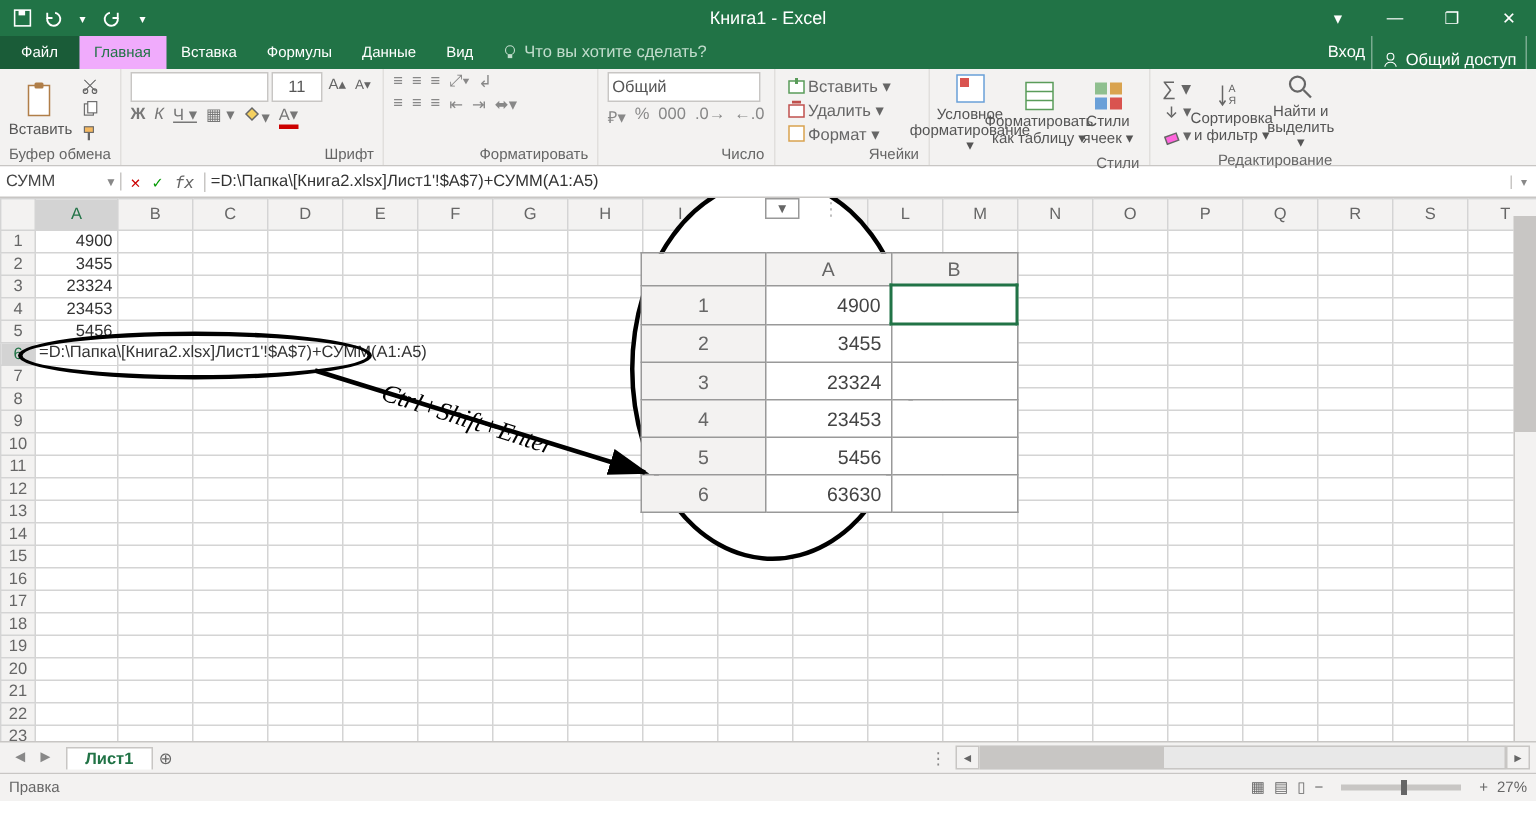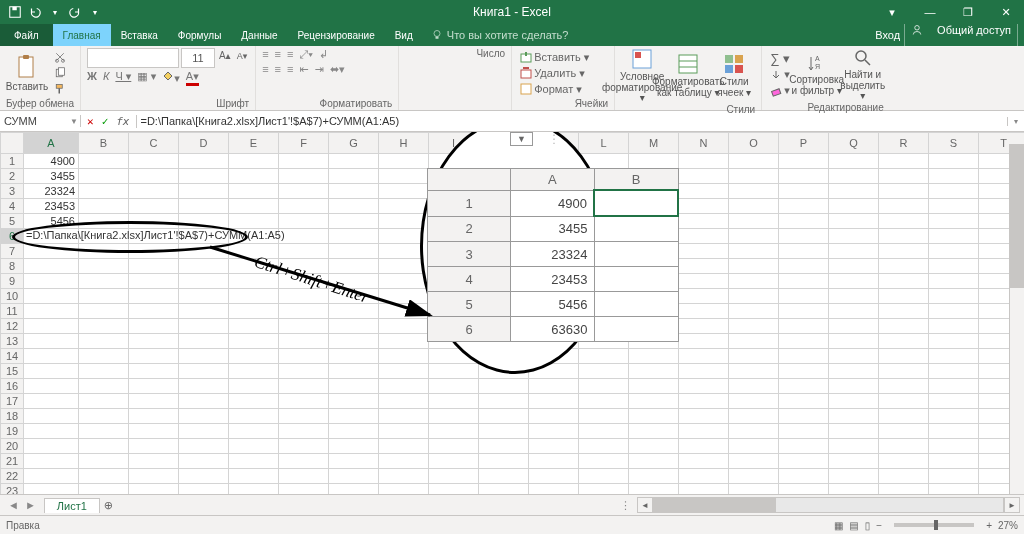--- a/index.html
+++ b/index.html
@@ -19,25 +19,25 @@
   .qat{display:flex;gap:2px;padding-left:6px;align-items:center;height:100%}
   .qat .ico{width:18px;height:18px;display:flex;align-items:center;justify-content:center;border-radius:2px}
   .title-text{position:absolute;left:50%;transform:translateX(-50%);font-size:12px}
   .win-ctrl{margin-left:auto;display:flex;gap:2px;height:100%}
   .win-ctrl div{width:36px;display:flex;align-items:center;justify-content:center}
   .ribbon-icon{width:18px;text-align:center}
   
   .tabstrip{background:var(--green);height:22px;display:flex;align-items:stretch;color:#fff}
   .tab{padding:0 10px;display:flex;align-items:center;font-size:10px;white-space:nowrap}
   .file-tab{background:var(--green-hov);padding:0 14px}
-  .tab.active{background:#7dd3fc;color:var(--green)}
+  .tab.active{background:#f0abfc;color:var(--green)}
   .tellme{flex:0 0 auto;display:flex;align-items:center;color:#d3e8db;margin-left:8px;font-size:11px;opacity:.9}
   .tellme svg{margin-right:4px}
   .tabs-right{margin-left:auto;display:flex;align-items:center;gap:4px;padding-right:6px;color:#fff}
-  .tabs-right .btn{display:flex;align-items:flex-start;gap:14px;height:100%;padding:0 6px;border:1px solid rgba(255,255,255,.4)}
+  .tabs-right .btn{display:flex;align-items:flex-end;gap:4px;height:100%;padding:0 6px;border:1px solid rgba(255,255,255,.4)}
   
   .ribbon{background:var(--ribbon-bg);border-bottom:1px solid var(--border);height:64px;display:flex}
   .group{border-right:1px solid #e1dfdd;padding:2px 6px 0 6px;display:flex;flex-direction:column;justify-content:space-between;min-width:40px}
   .group-body{display:flex;align-items:center;gap:4px;flex:1}
   .group-title{text-align:right;font-size:10px;color:#666;padding-bottom:1px;white-space:nowrap}
   .bigbtn{display:flex;flex-direction:column;align-items:center;justify-content:center;width:42px;font-size:10px;line-height:1.05;text-align:center;color:#555}
   .bigbtn svg{margin-bottom:2px}
   .mini{display:flex;flex-direction:column;gap:1px}
   .mini-row{display:flex;align-items:center;gap:2px;padding:0 2px;height:15px;color:#666;white-space:nowrap}
   select,input.font{border:1px solid var(--border);background:#fff;height:18px;font:inherit;color:#555;padding:0 2px}
@@ -73,21 +73,21 @@
   .inset{position:absolute}
   .inset table{border-collapse:collapse}
   .inset th,.inset td{border:1px solid #999;background:#fff;font-size:13px;font-weight:normal;padding:0 6px;height:24px}
   .inset thead th{background:#f3f2f1;text-align:center;color:#666;min-width:70px;height:20px}
   .inset tbody th{background:#f3f2f1;text-align:center;width:18px;color:#666}
   .inset td{text-align:right;min-width:70px}
   .inset .sel-b{border:2px solid #217346!important}
   
   .sheet-tabs{height:20px;border-top:1px solid var(--border);display:flex;align-items:center;background:#f3f2f1;position:relative}
   .nav-arrows{display:flex;gap:6px;padding:0 8px;color:#888}
-  .stab{background:#fff;border:1px solid var(--border);border-bottom:none;padding:1px 12px;font-weight:normal;color:#217346;margin-right:4px}
+  .stab{background:#fff;border:1px solid var(--border);border-bottom:none;padding:1px 12px;font-weight:bold;color:#217346;margin-right:4px}
   .addsheet{color:#666}
   .hscroll{position:absolute;right:4px;left:620px;height:14px;top:3px;background:#f3f2f1;display:flex;align-items:center}
   .hscroll .track{flex:1;height:14px;background:#e8e8e8;border:1px solid var(--border);position:relative}
   .hscroll .thumb{position:absolute;left:0;width:35%;height:100%;background:#c8c6c4}
   .hscroll .arr{width:14px;height:14px;border:1px solid var(--border);display:flex;align-items:center;justify-content:center;font-size:8px;background:#f3f2f1;color:#666}
   .vscroll{position:absolute;right:0;top:144px;bottom:38px;width:14px;background:#f3f2f1;border-left:1px solid var(--border)}
   .vscroll .tthumb{position:absolute;top:0;left:0;right:0;height:40%;background:#c8c6c4}
   
   .status{height:18px;background:#f3f2f1;border-top:1px solid var(--border);display:flex;align-items:center;font-size:10px;color:#666;padding:0 6px}
   .status .views{margin-left:auto;display:flex;gap:6px;align-items:center}
@@ -128,21 +128,20 @@
     <div>✕</div>
   </div>
 </div>
 
 <div class="tabstrip">
   <div class="tab file-tab">Файл</div>
   <div class="tab active">Главная</div>
   <div class="tab">Вставка</div>
   <div class="tab">Формулы</div>
   <div class="tab">Данные</div>
-  <div class="tab">Рецензирование</div>
   <div class="tab">Вид</div>
   <div class="tellme">
     <svg width="12" height="12" viewBox="0 0 16 16">
         <circle cx="8" cy="6" r="4" fill="none" stroke="#d3e8db"></circle>
         <rect x="6" y="10" width="4" height="3" fill="#d3e8db"></rect>
       </svg>
     <span>Что вы хотите сделать?</span>
   </div>
   <div class="tabs-right">
     <span>Вход</span>
@@ -228,20 +227,30 @@
         <span>≡</span>
         <span>⇤</span>
         <span>⇥</span>
         <span>⬌▾</span>
       </div>
     </div>
     <div class="group-title">Форматировать</div>
   </div>
 
   <div class="group" style="min-width:100px">
+    <div class="group-body" style="flex-direction:column;align-items:stretch;gap:2px">
+      <input class="font" style="width: 96px;" value="Общий">
+      <div style="display:flex;gap:6px;color:#888">
+        <span>₽▾</span>
+        <span>%</span>
+        <span>000</span>
+        <span>.0→</span>
+        <span>←.0</span>
+      </div>
+    </div>
     <div class="group-title">Число</div>
   </div>
 
   <div class="group" style="min-width:90px">
     <div class="group-body">
         <div class="mini">
       <div class="mini-row">
             <svg width="12" height="12">
               <rect x="1" y="3" width="10" height="8" fill="#fff" stroke="#5a9c5a"></rect>
               <line x1="6" y1="1" x2="6" y2="5" stroke="#5a9c5a" stroke-width="2"></line>

